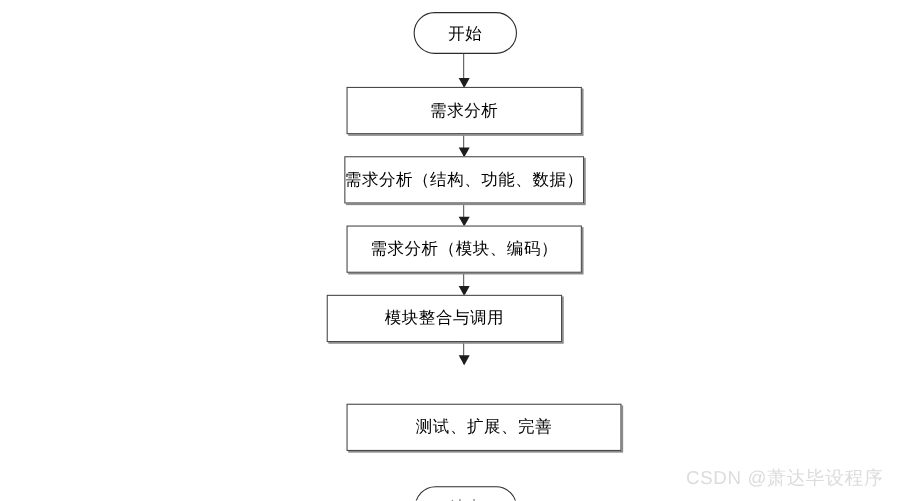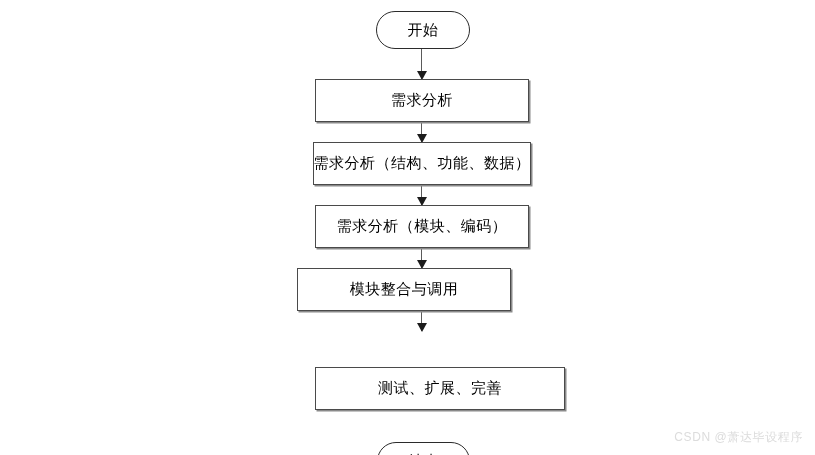--- a/index.html
+++ b/index.html
@@ -60,21 +60,21 @@
     height: 0;
     border-left: 5.5px solid transparent;
     border-right: 5.5px solid transparent;
     border-top: 9px solid #1c1c1c;
   }
 
   #watermark {
     position: absolute;
     right: 12px;
     bottom: 9px;
-    font-size: 12px;
+    font-size: 17px;
     color: #dcdcdc;
     font-family: "Liberation Sans", "DejaVu Sans", sans-serif;
     letter-spacing: 0.6px;
     white-space: nowrap;
     user-select: none;
   }
 </style>
 </head>
 <body>
 

